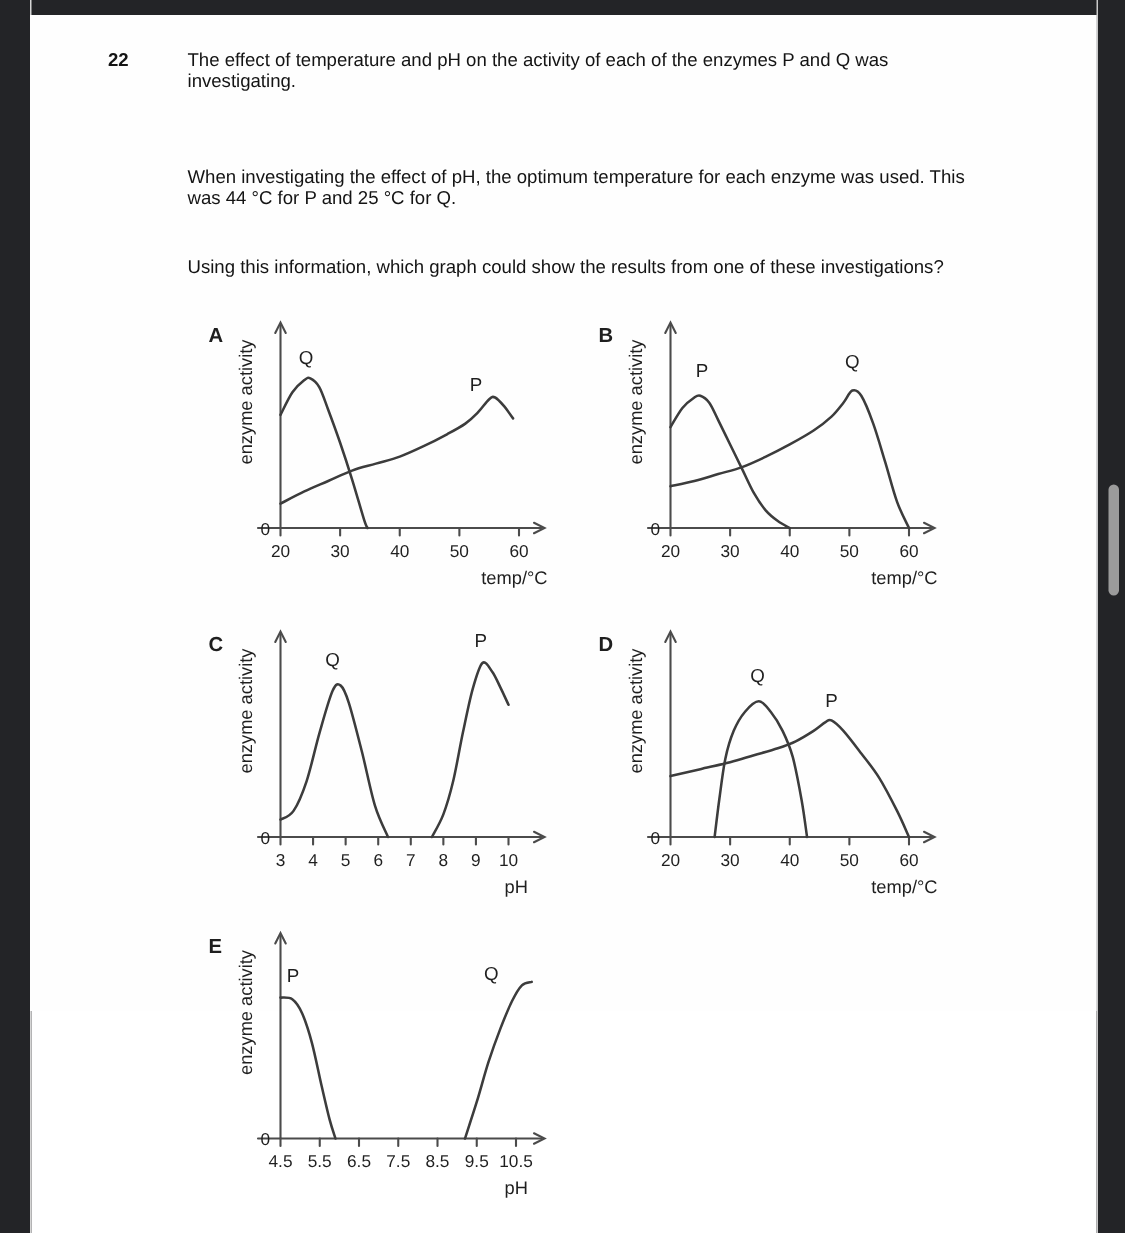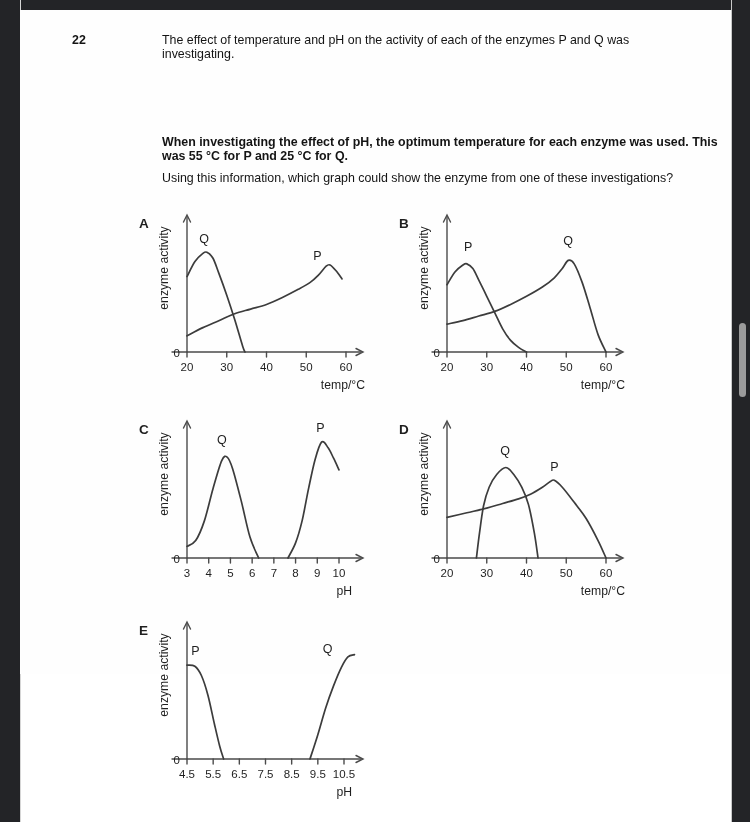--- a/index.html
+++ b/index.html
@@ -18,25 +18,25 @@
   .thumb{
     position:absolute;left:7px;top:323px;width:7px;height:74px;
     background:#9b9b9b;border-radius:4px;
   }
   main{position:absolute;left:20px;top:10px;width:711px;height:664px;background:#fefefe;}
   
   .qnum{
     position:absolute;left:52px;top:23px;
     font-size:12.4px;font-weight:bold;line-height:14.4px;
   }
-  .para{position:absolute;left:105px;font-size:12.4px;line-height:14.4px;margin-left:37px;}
+  .para{position:absolute;left:105px;font-size:12.4px;line-height:14.4px;}
   .para .line{white-space:nowrap;}
   .p1{top:23px;}
   .p2{top:69px;}
-  .p3{top:125px;font-weight:bold;}
+  .p3{top:101px;}
   .p4{top:161px;}
   .graph{position:absolute;width:260px;height:205px;margin:0;}
   #gA{left:114px;top:196px;}
   #gB{left:374px;top:196px;}
   #gC{left:114px;top:402px;}
   #gD{left:374px;top:402px;}
   #gE{left:114px;top:603px;}
   svg{display:block;}
 </style>
 </head>
@@ -50,24 +50,24 @@
 
 <main>
   <div class="qnum">22</div>
 
   <div class="para p1">
     <div class="line">The effect of temperature and pH on the activity of each of the enzymes P and Q was</div>
     <div class="line">investigating.</div>
   </div>
   <div class="para p3">
     <div class="line">When investigating the effect of pH, the optimum temperature for each enzyme was used. This</div>
-    <div class="line">was 55 °C for P and 25 °C for Q.</div>
+    <div class="line">was 44 °C for P and 25 °C for Q.</div>
   </div>
   <div class="para p4">
-    <div class="line">Using this information, which graph could show the enzyme from one of these investigations?</div>
+    <div class="line">Using this information, which graph could show the results from one of these investigations?</div>
   </div>
 
   <figure class="graph" id="gA">
     <svg viewBox="0 0 260 205" width="260" height="205">
         <line x1="53" y1="146" x2="53" y2="11" stroke="#4b4b4b" stroke-width="1.4" fill="none" stroke-linecap="round"></line>
         <path d="M 49.5 16 L 53 9 L 56.5 16" stroke="#4b4b4b" stroke-width="1.4" fill="none" stroke-linecap="round"></path>
         <line x1="38" y1="146" x2="227" y2="146" stroke="#4b4b4b" stroke-width="1.4" fill="none" stroke-linecap="round"></line>
         <path d="M 222 142.5 L 229 146 L 222 149.5" stroke="#4b4b4b" stroke-width="1.4" fill="none" stroke-linecap="round"></path>
         <line x1="53" y1="146" x2="53" y2="151" stroke="#4b4b4b" stroke-width="1.4" fill="none" stroke-linecap="round"></line>
         <text x="53" y="165" text-anchor="middle" font-size="11.5" fill="#1f1f1f" font-family="&quot;Liberation Sans&quot;, sans-serif">20</text>

